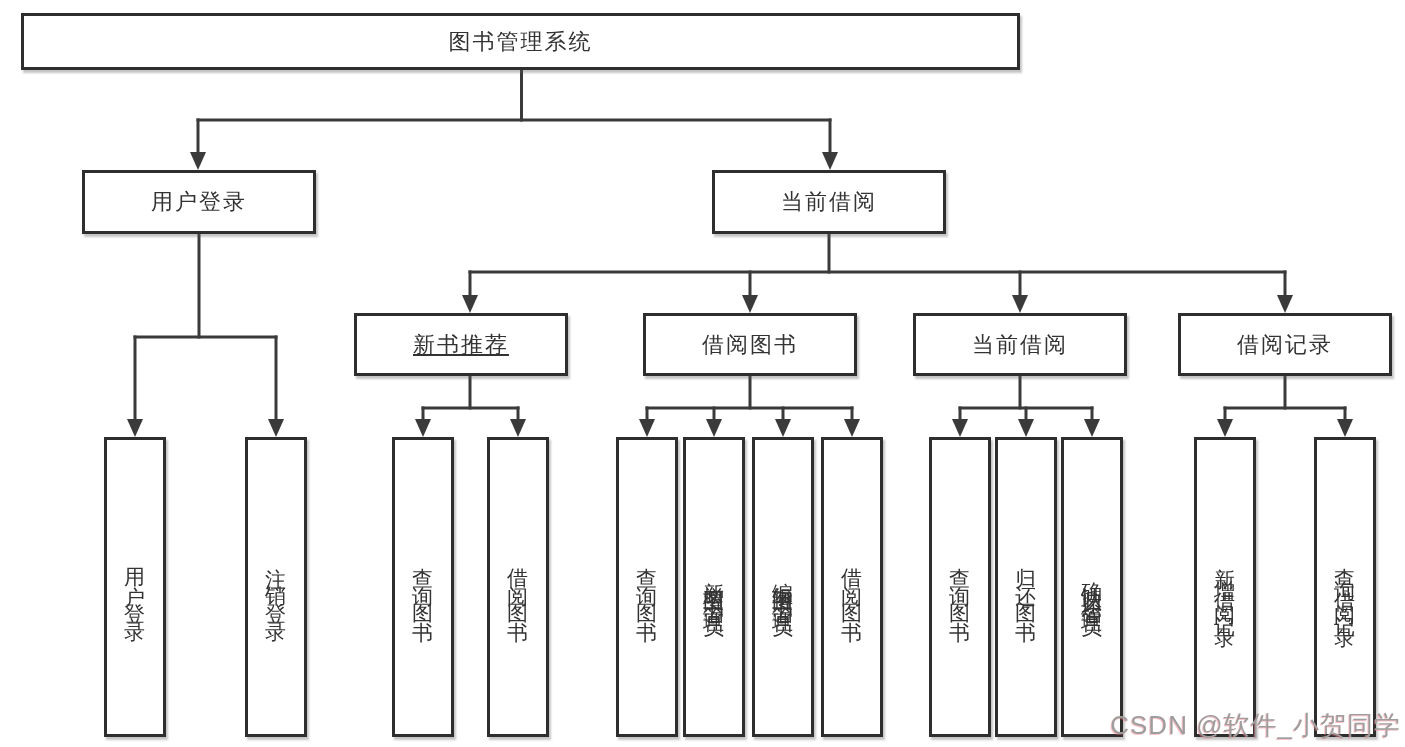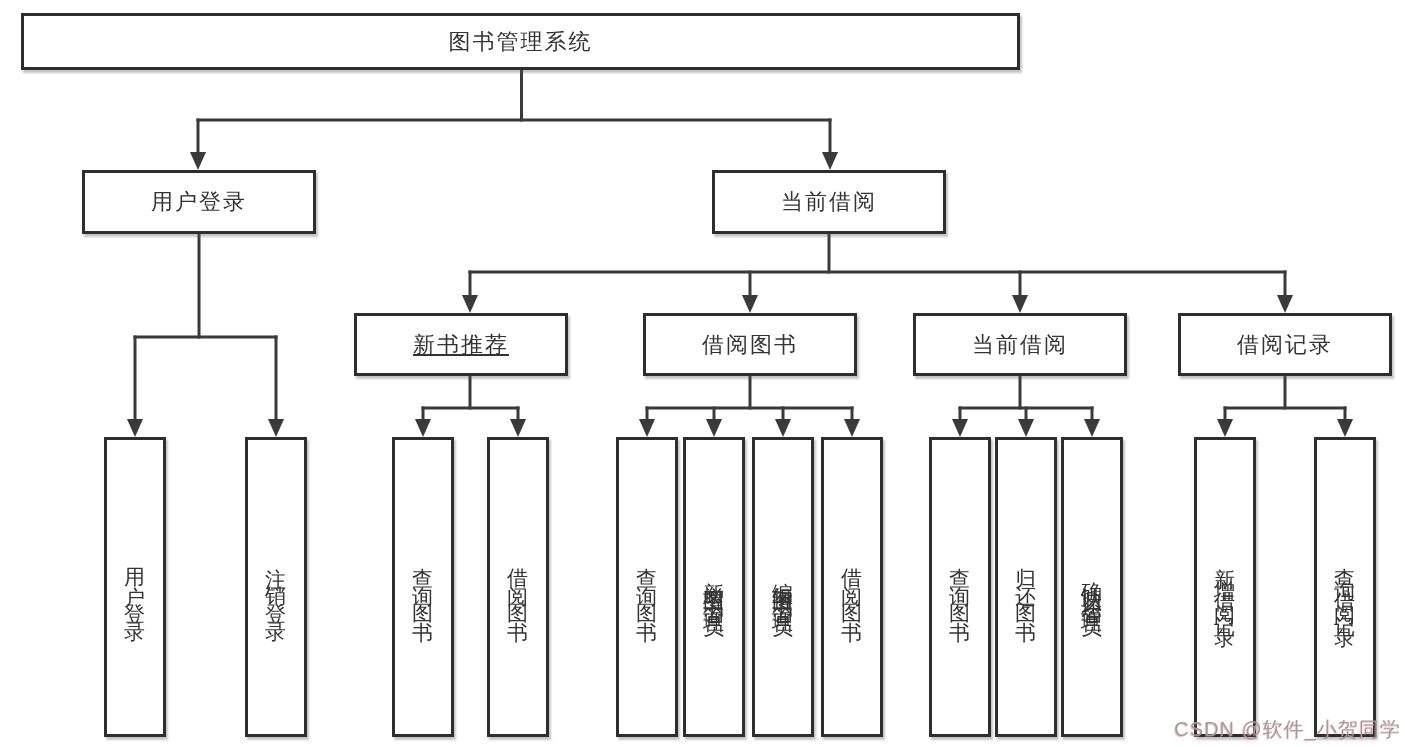--- a/index.html
+++ b/index.html
@@ -75,21 +75,21 @@
   .lf8  { left: 821px;  }
   .lf9  { left: 929px;  }
   .lf10 { left: 995px;  }
   .lf11 { left: 1061px; }
   .lf12 { left: 1194px; }
   .lf13 { left: 1314px; }
   #watermark {
     position: absolute;
     right: 4px;
     bottom: 4px;
-    font-size: 20px;
+    font-size: 26px;
     color: #9d9d9d;
     letter-spacing: 1px;
     text-shadow: -1px 1px 0 rgba(250,120,130,0.45);
     white-space: nowrap;
   }
 </style>
 </head>
 <body>
 
 <div id="canvas">

